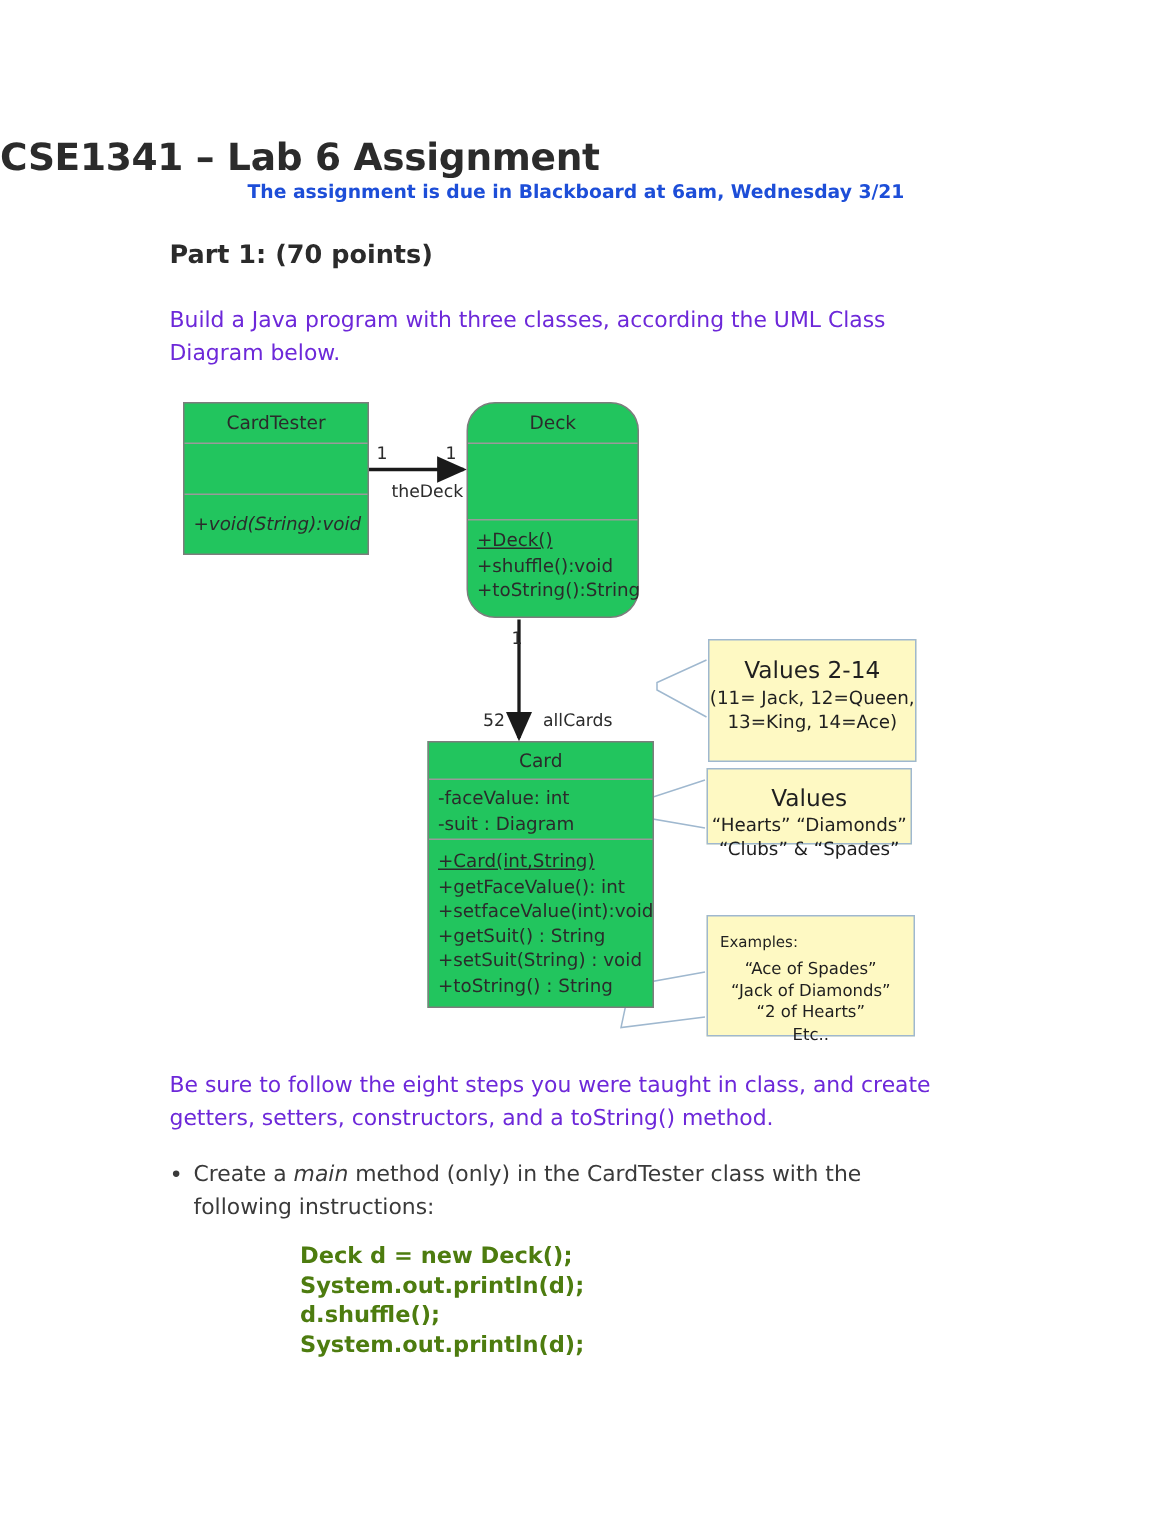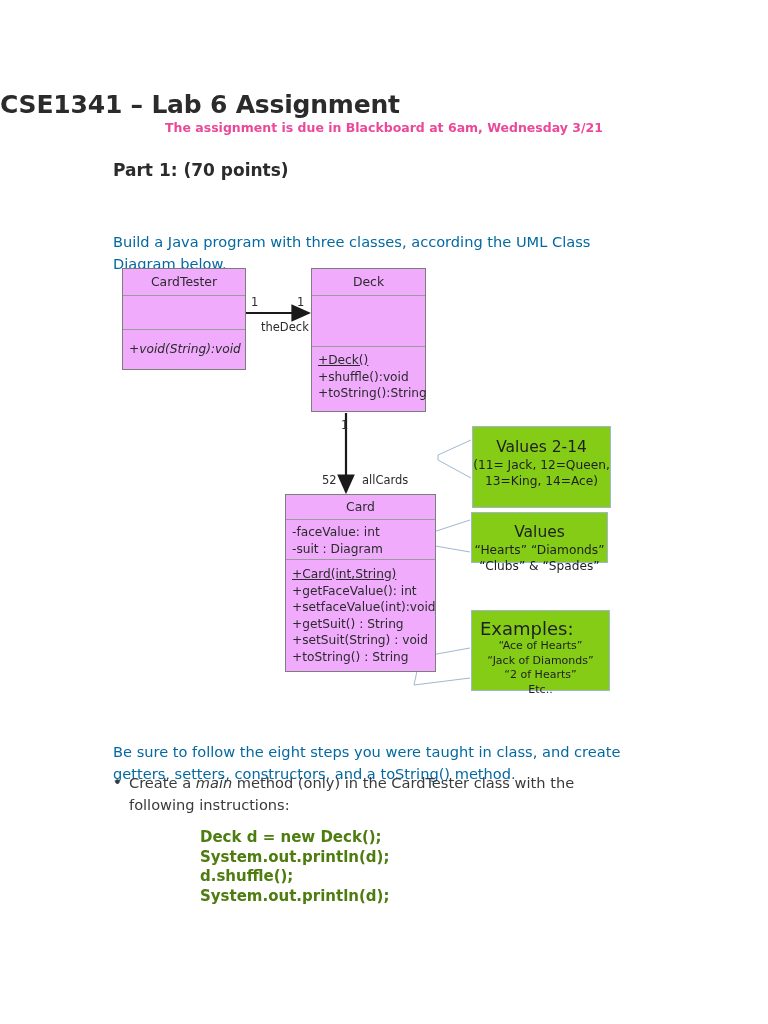--- a/index.html
+++ b/index.html
@@ -27,38 +27,37 @@
     letter-spacing: -0.2px;
     color: #2b2b2b;
   }
   .doc-subtitle {
     position: absolute;
     left: 0; right: 0;
     top: 120px;
     text-align: center;
     font-size: 12.5px;
     font-weight: bold;
-    color: #ec4899;
+    color: #1d4ed8;
   }
 
   .section-heading {
     position: absolute;
     left: 113px;
     top: 160px;
     font-size: 17px;
     font-weight: bold;
     color: #2b2b2b;
   }
 
   .para {
     position: absolute;
     font-size: 14.6px;
     line-height: 22px;
-    color: #0369a1;
-    margin-top: 28px;
+    color: #6d28d9;
   }
   .para-intro { left: 113px; top: 203px; width: 525px; }
   .para-eight { left: 113px; top: 713px; width: 520px; }
 
   .bullet-row {
     position: absolute;
     left: 113px;
     top: 772px;
     width: 530px;
     font-size: 14.6px;
@@ -86,21 +85,21 @@
     font-family: "DejaVu Sans", "Liberation Sans", sans-serif;
   }
   .code-block div { white-space: pre; }
 
   
   .uml { position: absolute; left: 0; top: 0; width: 768px; height: 1024px; }
 
   .uml-class {
     position: absolute;
     border: 1px solid #7d7d7d;
-    background: #f0abfc;
+    background: #22c55e;
     box-sizing: border-box;
   }
   .uml-sep {
     border-top: 1px solid #9a9a9a;
   }
   .uml-name {
     text-align: center;
     font-size: 12.4px;
     color: #2b2b2b;
     box-sizing: border-box;
@@ -116,21 +115,21 @@
   .italic { font-style: italic; font-weight: 500; }
   .underline { text-decoration: underline; }
 
   
   #box-cardtester { left: 122px; top: 268px; width: 124px; height: 102px; }
   #box-cardtester .uml-name { height: 26px; line-height: 26px; }
   #box-cardtester .ct-empty { height: 34px; }
   #box-cardtester .ct-methods { height: 41px; display:flex; align-items:center; }
 
   
-  #box-deck { left: 311px; top: 268px; width: 115px; height: 144px; }
+  #box-deck { left: 311px; top: 268px; width: 115px; height: 144px; border-radius: 19px; }
   #box-deck .uml-name { height: 26px; line-height: 26px; }
   #box-deck .dk-empty { height: 51px; }
   #box-deck .dk-methods { height: 80px; padding-top: 5px; }
 
   
   #box-card { left: 285px; top: 494px; width: 151px; height: 178px; }
   #box-card .uml-name { height: 24px; line-height: 24px; text-align: center; }
   #box-card .cd-fields { height: 40px; padding-top: 4px; }
   #box-card .cd-methods { height: 113px; padding-top: 6px; }
 
@@ -139,32 +138,32 @@
     position: absolute;
     font-size: 11.5px;
     color: #2b2b2b;
     white-space: nowrap;
   }
 
   
   .callout {
     position: absolute;
     border: 1px solid #9fb8cf;
-    background: #84cc16;
+    background: #fef9c3;
     box-sizing: border-box;
     text-align: center;
     color: #1f1f1f;
   }
   .callout-title { font-size: 15.5px; line-height: 20px; }
   .callout-line { font-size: 12.2px; line-height: 16px; }
 
   #callout-values { left: 472px; top: 426px; width: 139px; height: 82px; padding-top: 10px; }
   #callout-suits  { left: 471px; top: 512px; width: 137px; height: 51px; padding-top: 9px; }
   #callout-examples { left: 471px; top: 610px; width: 139px; height: 81px; padding-top: 8px; }
-  #callout-examples .callout-title { text-align: left; padding-left: 8px; font-size: 18px; }
+  #callout-examples .callout-title { text-align: left; padding-left: 8px; font-size: 10px; }
   #callout-examples .callout-line { font-size: 11px; line-height: 14.5px; }
 </style>
 </head>
 <body>
 
 <div class="page">
 
   <div class="doc-title">CSE1341 – Lab 6 Assignment</div>
   <div class="doc-subtitle">The assignment is due in Blackboard at 6am, Wednesday 3/21</div>
 
@@ -239,21 +238,21 @@
     </div>
 
     <div class="callout" id="callout-suits">
       <div class="callout-title">Values</div>
       <div class="callout-line">“Hearts” “Diamonds”</div>
       <div class="callout-line">“Clubs” &amp; “Spades”</div>
     </div>
 
     <div class="callout" id="callout-examples">
       <div class="callout-title">Examples:</div>
-      <div class="callout-line">“Ace of Hearts”</div>
+      <div class="callout-line">“Ace of Spades”</div>
       <div class="callout-line">“Jack of Diamonds”</div>
       <div class="callout-line">“2 of Hearts”</div>
       <div class="callout-line">Etc..</div>
     </div>
 
   </div>
 
   <div class="para para-eight">Be sure to follow the eight steps you were taught in class, and create getters, setters, constructors, and a toString() method.</div>
 
   <div class="bullet-row">

